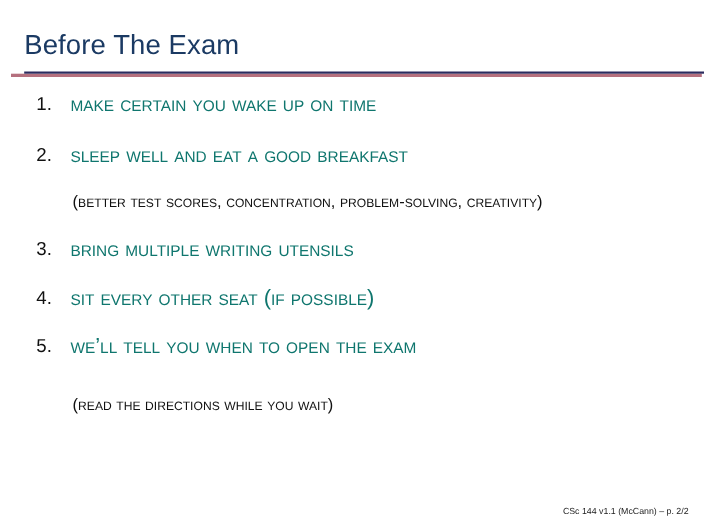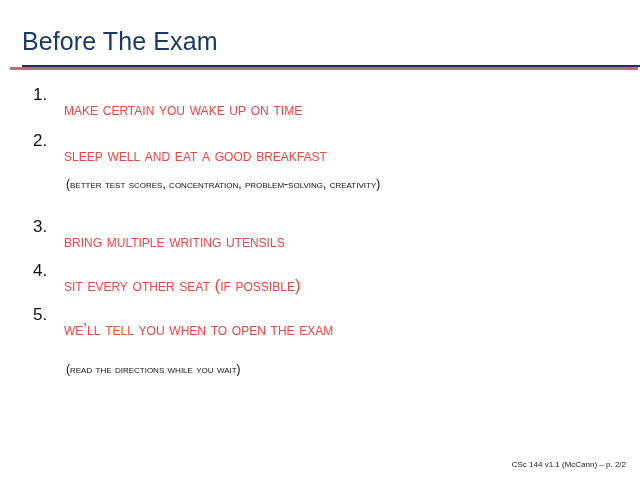--- a/index.html
+++ b/index.html
@@ -83,33 +83,33 @@
     top: 0;
     width: 24px;
     text-align: left;
     font-size: 17px;
     line-height: 22px;
     color: #111111;
   }
   .item-text {
     position: absolute;
     left: 64px;
-    top: 15px;
-    font-size: 17px;
+    top: 0;
+    font-size: 20px;
     line-height: 22px;
     font-variant: small-caps;
     text-transform: lowercase;
-    color: #ef4444;
+    color: #0f766e;
     white-space: nowrap;
   }
 
   .subnote {
     position: absolute;
     left: 66px;
-    font-size: 12px;
+    font-size: 15px;
     line-height: 16px;
     font-variant: small-caps;
     text-transform: lowercase;
     color: #111111;
     white-space: nowrap;
   }
 
   
   .row-1  { top: 0px;   }
   .row-2  { top: 46px;  }

